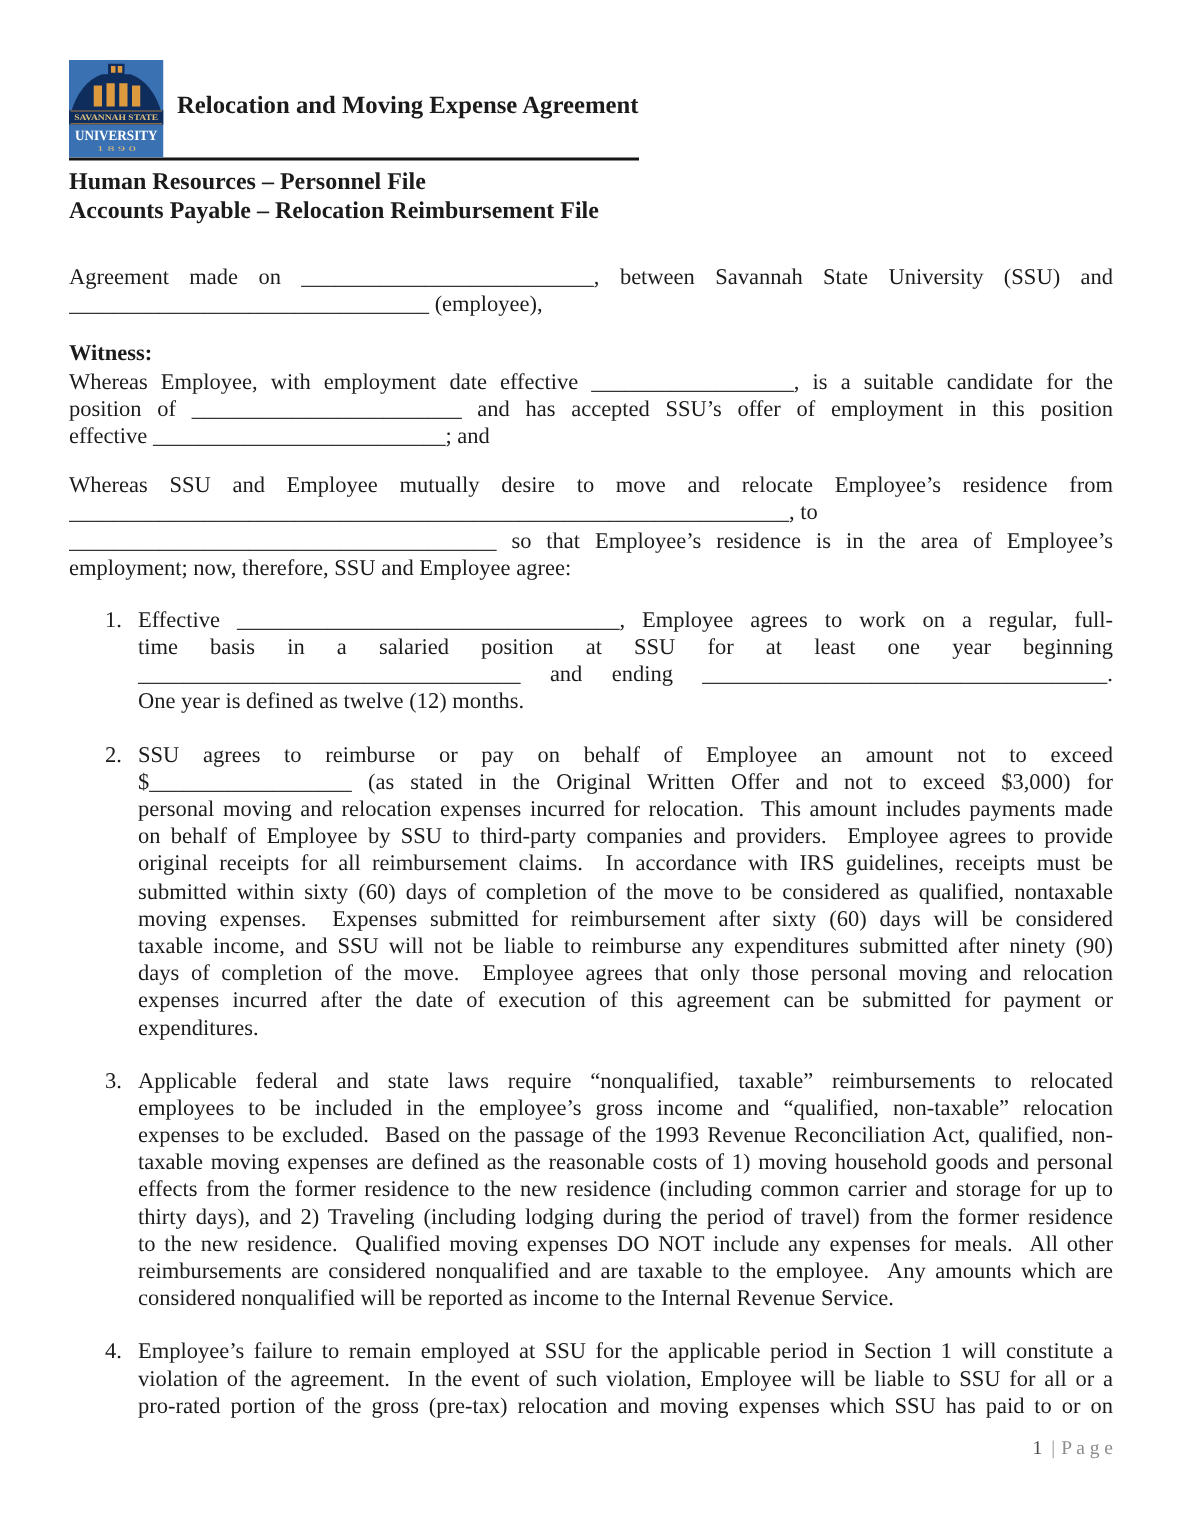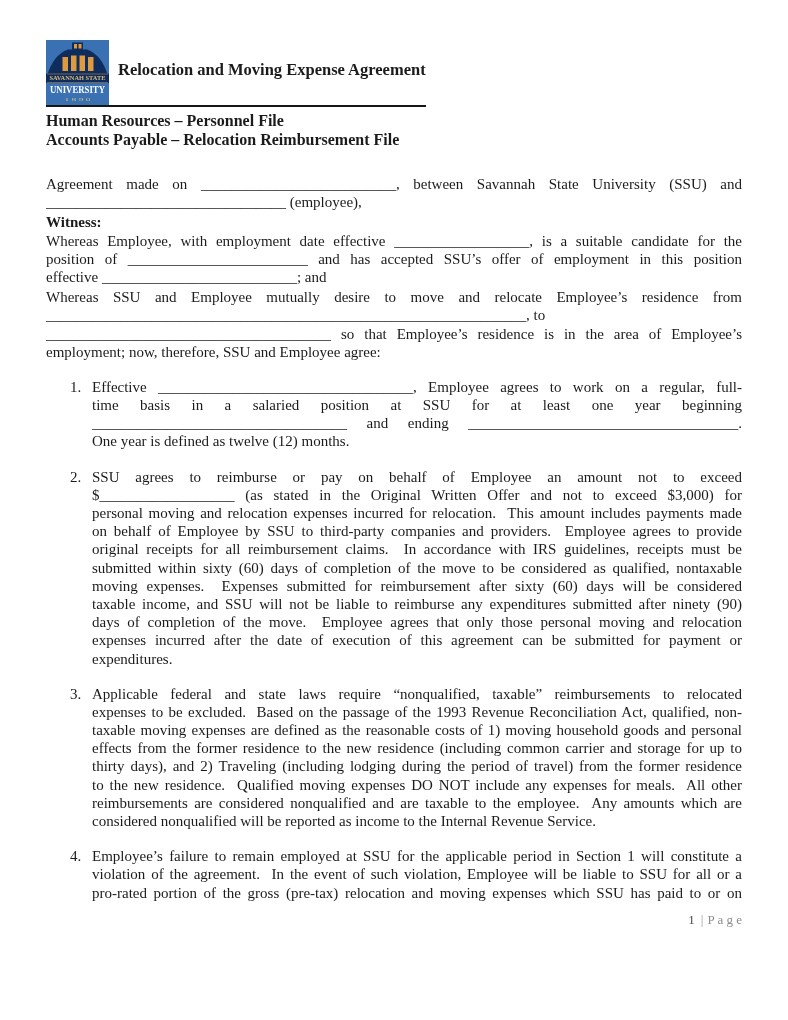--- a/index.html
+++ b/index.html
@@ -31,21 +31,21 @@
   .subtitle {
     font-weight: bold;
     font-size: 16px;
     line-height: 18.5px;
     white-space: nowrap;
   }
 
   
   #doc-body { font-size: 15px; }
   .block { line-height: 18.2px; }
-  .block.paragraph { margin-top: 2px; }
+  .block.paragraph { margin-top: 15px; }
   .block.paragraph:first-child { margin-top: 26px; }
   .block.list-item {
     display: flex;
     margin-top: 17px;
     margin-left: 24px;
   }
   .num { width: 22px; flex: none; }
   .item-body { flex: 1; min-width: 0; }
   .line {
     white-space: pre-wrap;
@@ -140,20 +140,21 @@
           <div class="line j">taxable income, and SSU will not be liable to reimburse any expenditures submitted after ninety (90)</div>
           <div class="line j">days of completion of the move.  Employee agrees that only those personal moving and relocation</div>
           <div class="line j">expenses incurred after the date of execution of this agreement can be submitted for payment or</div>
           <div class="line">expenditures.</div>
         </div>
       </div>
       <div class="block list-item">
         <div class="num">3.</div>
         <div class="item-body">
           <div class="line j">Applicable federal and state laws require “nonqualified, taxable” reimbursements to relocated</div>
+          <div class="line j">employees to be included in the employee’s gross income and “qualified, non-taxable” relocation</div>
           <div class="line j">expenses to be excluded.  Based on the passage of the 1993 Revenue Reconciliation Act, qualified, non-</div>
           <div class="line j">taxable moving expenses are defined as the reasonable costs of 1) moving household goods and personal</div>
           <div class="line j">effects from the former residence to the new residence (including common carrier and storage for up to</div>
           <div class="line j">thirty days), and 2) Traveling (including lodging during the period of travel) from the former residence</div>
           <div class="line j">to the new residence.  Qualified moving expenses DO NOT include any expenses for meals.  All other</div>
           <div class="line j">reimbursements are considered nonqualified and are taxable to the employee.  Any amounts which are</div>
           <div class="line">considered nonqualified will be reported as income to the Internal Revenue Service.</div>
         </div>
       </div>
       <div class="block list-item">

